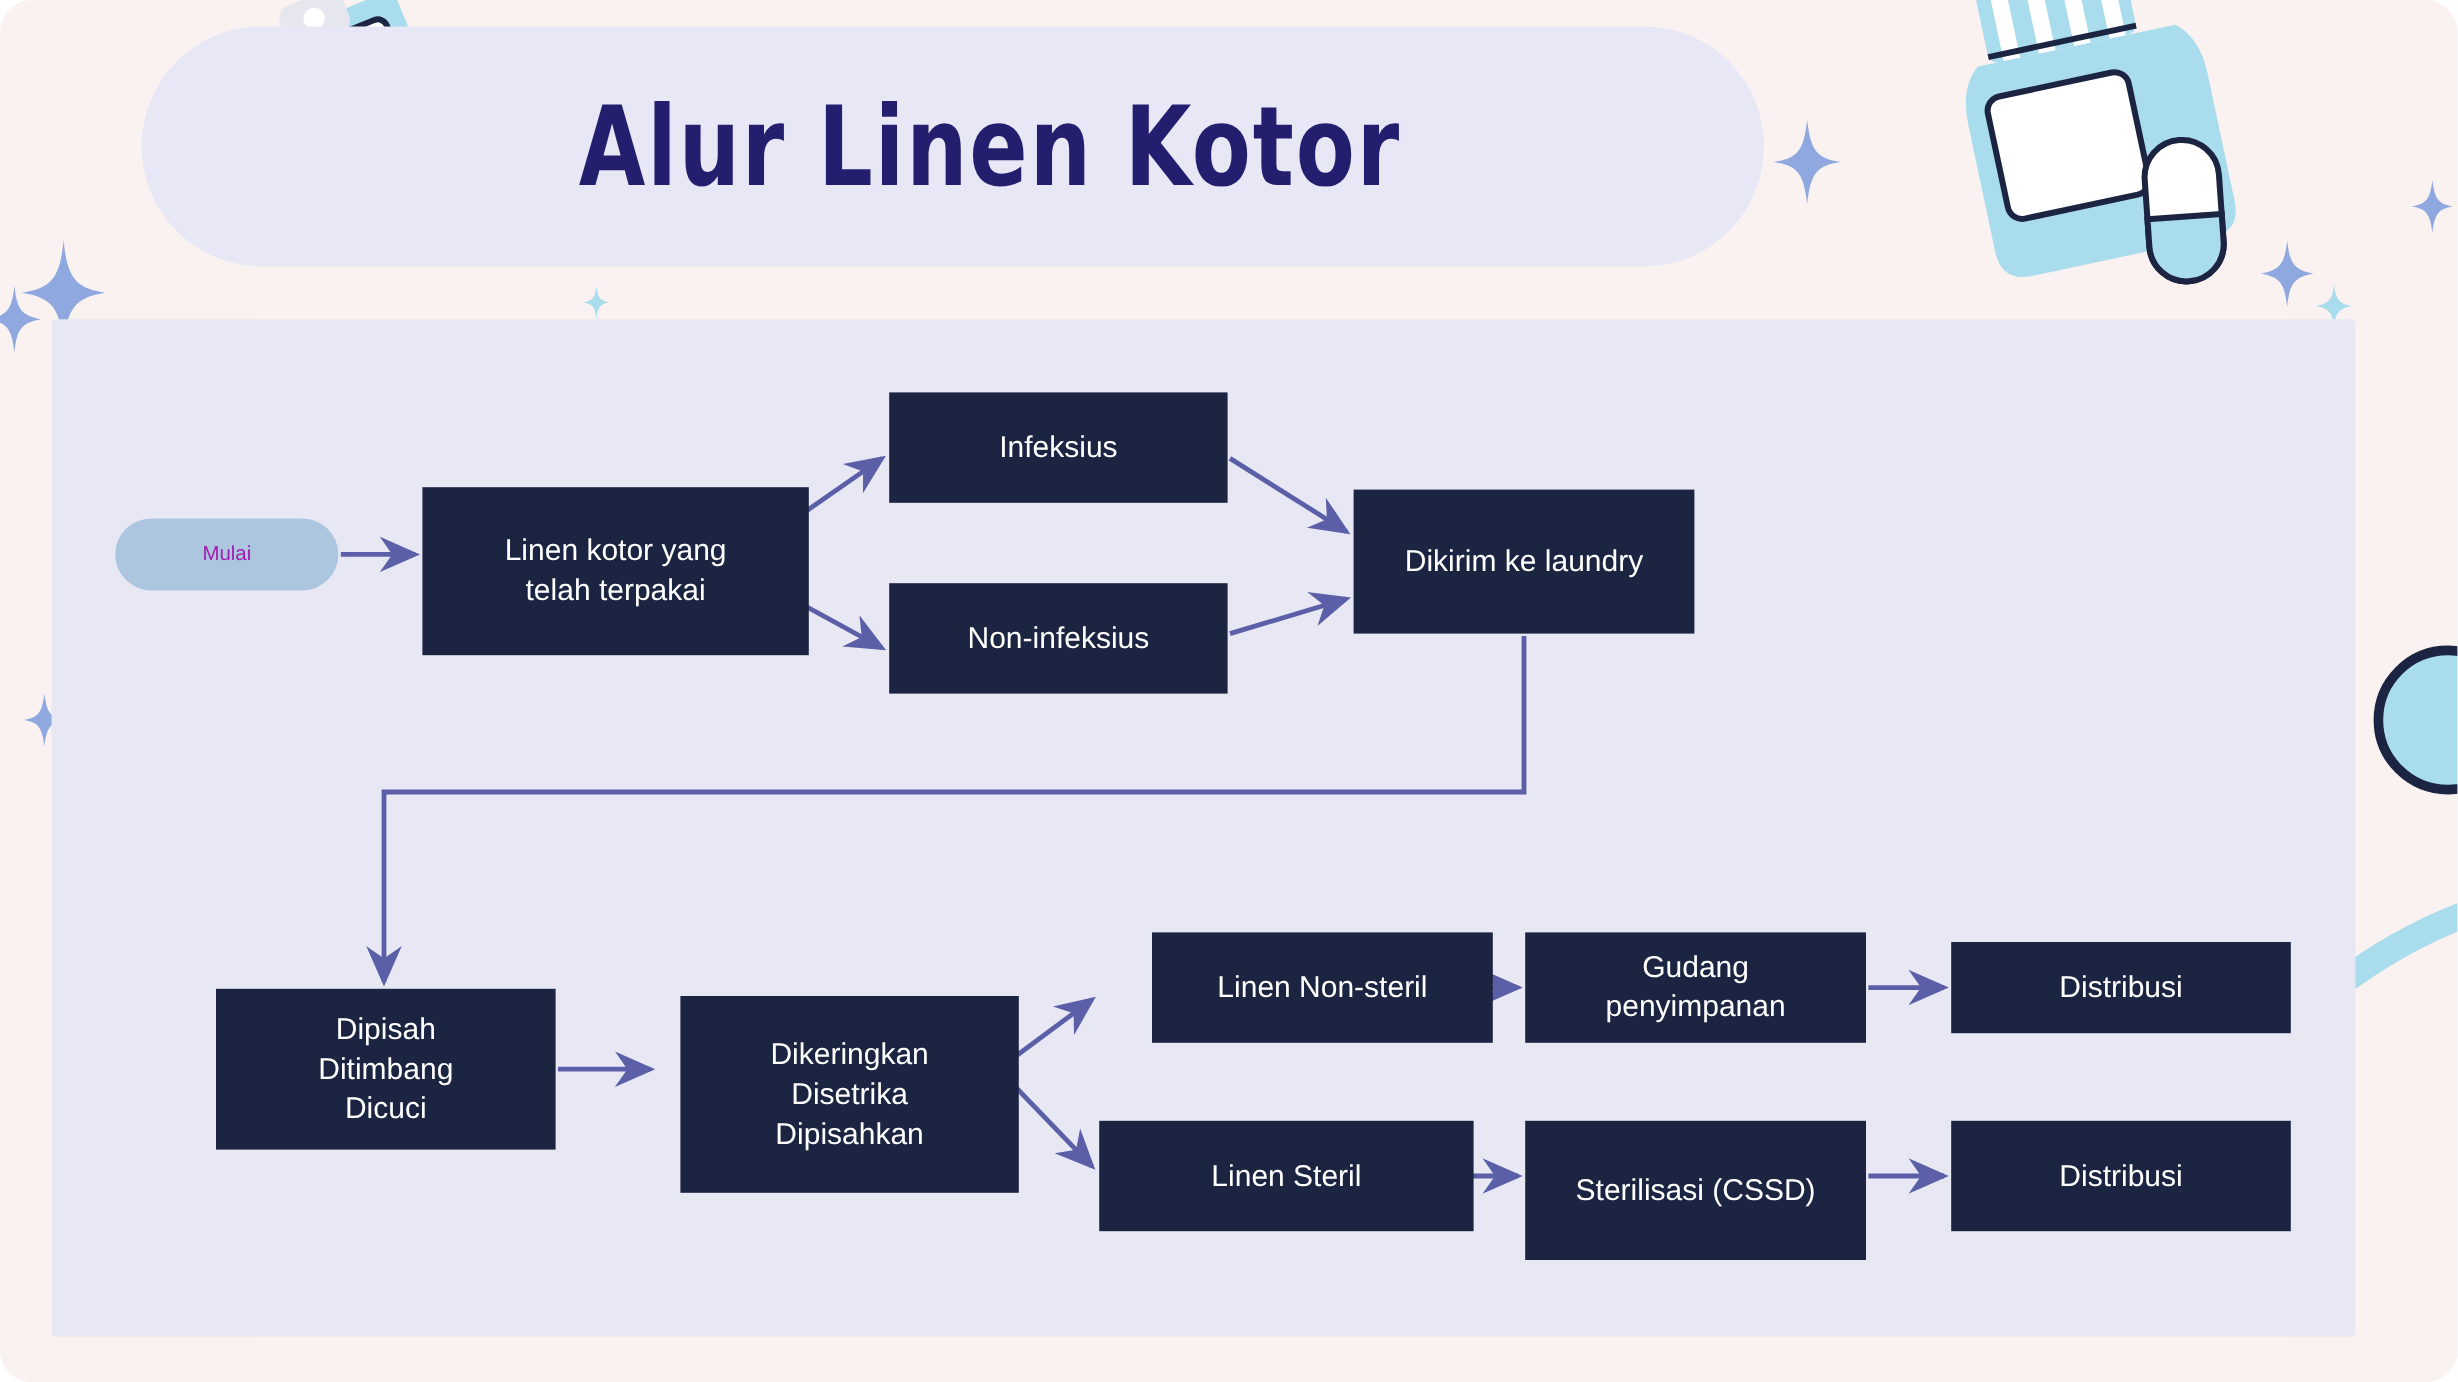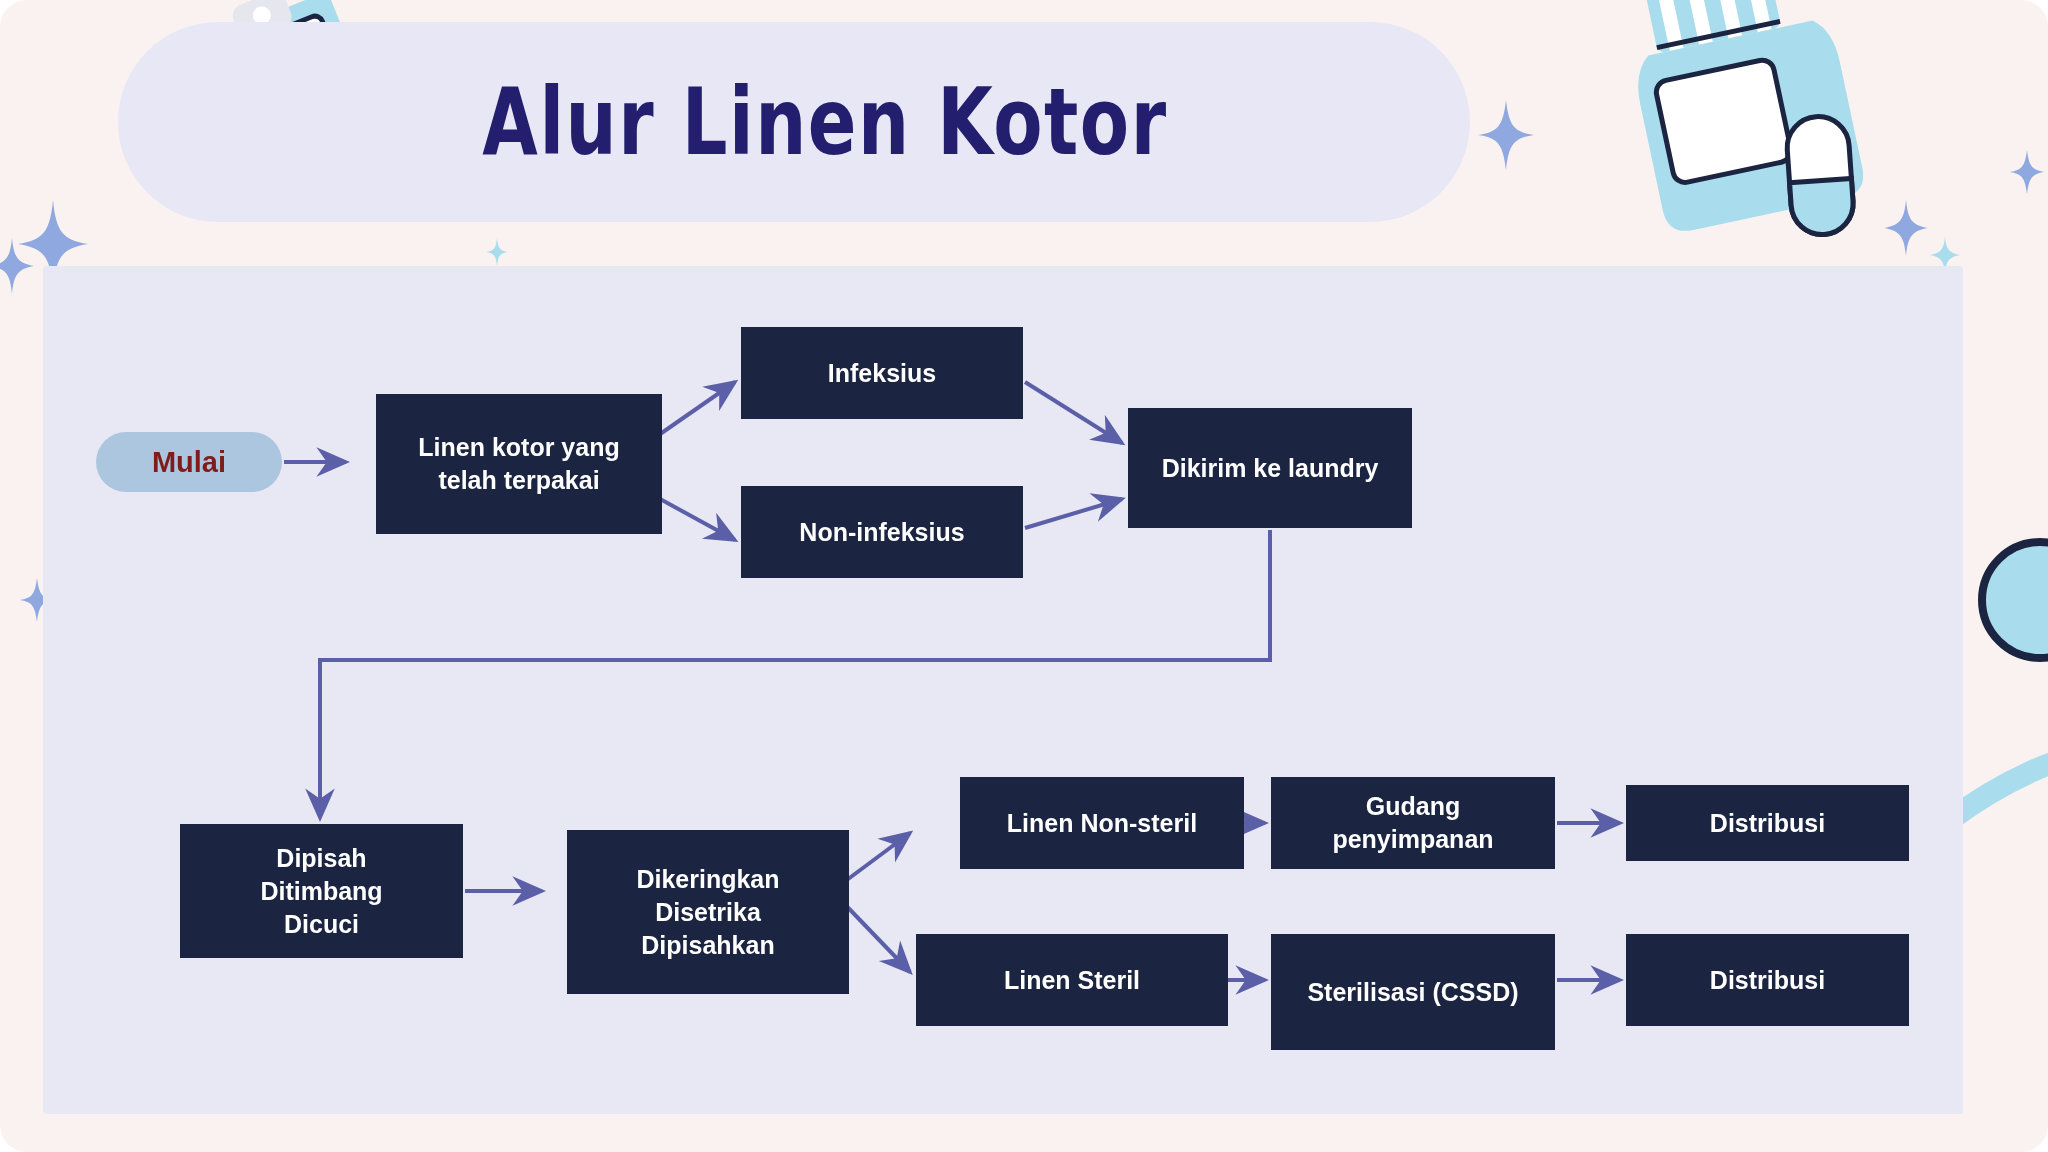--- a/index.html
+++ b/index.html
@@ -74,33 +74,33 @@
 
   
   .node {
     position: absolute;
     background: #1b2440;
     color: #ffffff;
     display: flex;
     align-items: center;
     justify-content: center;
     text-align: center;
-    font-weight: bold;
+    font-weight: normal;
     font-size: 25px;
     line-height: 1.32;
     box-sizing: border-box;
     padding: 0 10px;
     z-index: 6;
     white-space: pre-line;
   }
   .node.start {
     background: #adc6e0;
-    color: #7f1d1d;
+    color: #a21caf;
     border-radius: 50px;
-    font-size: 29px;
+    font-size: 17px;
   }
 
   
   #connectors {
     position: absolute;
     left: 0; top: 0;
     width: 2048px; height: 1152px;
     z-index: 5;
     pointer-events: none;
   }
@@ -237,21 +237,21 @@
       <line x1="1557" y1="823" x2="1620" y2="823"></line>
 
       <line x1="1202" y1="980" x2="1265" y2="980"></line>
 
       <line x1="1557" y1="980" x2="1620" y2="980"></line>
     </g>
   </svg>
 
   <div id="nodes-layer">
       <div class="node start" style="left: 96px; top: 432px; width: 186px; height: 60px;">Mulai</div>
-      <div class="node" style="left: 352px; top: 394px; width: 286px; height: 140px; margin-left: 24px;">Linen kotor yang
+      <div class="node" style="left: 352px; top: 406px; width: 322px; height: 140px;">Linen kotor yang
 telah terpakai</div>
       <div class="node" style="left: 741px; top: 327px; width: 282px; height: 92px;">Infeksius</div>
       <div class="node" style="left: 741px; top: 486px; width: 282px; height: 92px;">Non-infeksius</div>
       <div class="node" style="left: 1128px; top: 408px; width: 284px; height: 120px;">Dikirim ke laundry</div>
       <div class="node" style="left: 180px; top: 824px; width: 283px; height: 134px;">Dipisah
 Ditimbang
 Dicuci</div>
       <div class="node" style="left: 548px; top: 830px; width: 282px; height: 164px; margin-left: 19px;">Dikeringkan
 Disetrika
 Dipisahkan</div>

